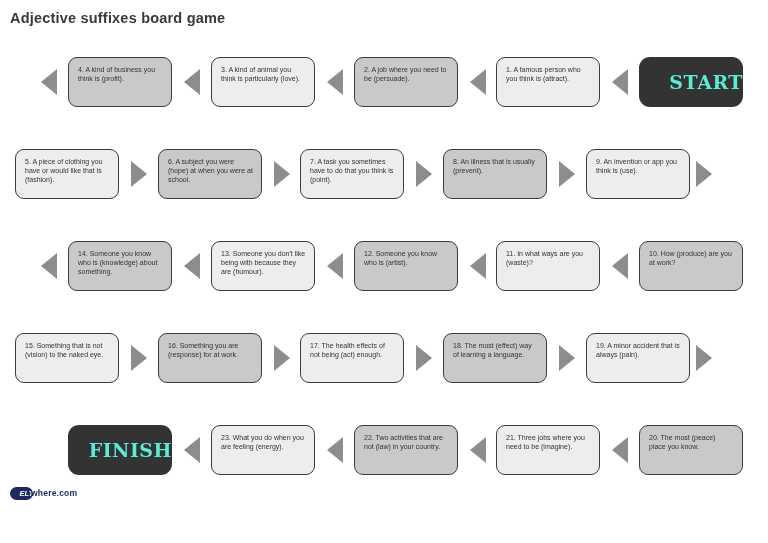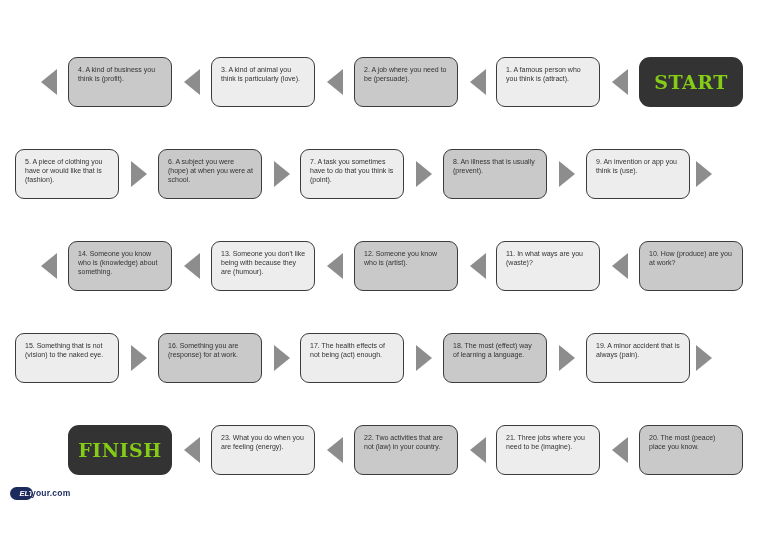--- a/index.html
+++ b/index.html
@@ -15,21 +15,21 @@
     position:absolute;width:104px;height:50px;box-sizing:border-box;
     border:1.4px solid #3c3c3c;border-radius:9px;
     padding:7px 8px 0 9px;
     font-size:7px;line-height:9px;color:#333333;
   }
   .cell.light{background:#ededed;}
   .cell.dark{background:#c9c9c9;}
   .terminal{
     position:absolute;width:104px;height:50px;box-sizing:border-box;
     background:#333333;border-radius:11px;
-    color:#84cc16;text-align:center;line-height:50px;
+    color:#5eead4;text-align:right;line-height:50px;
     font-family:"DejaVu Serif", serif;font-weight:bold;font-size:19px;letter-spacing:0.5px;
   }
   .arrow{position:absolute;width:0;height:0;border-top:13px solid transparent;border-bottom:13px solid transparent;}
   .arrow.left{border-right:16px solid #8d8d8d;}
   .arrow.right{border-left:16px solid #8d8d8d;}
   #logo{
     position:absolute;left:10px;top:486px;height:14px;
     display:flex;align-items:center;
   }
   #logo .badge{
@@ -38,20 +38,21 @@
     text-align:right;line-height:13px;
   }
   #logo .suffix{
     color:#1c2a5e;font-size:8.5px;font-weight:bold;margin-left:-2px;letter-spacing:0.2px;
   }
 </style>
 </head>
 <body>
 
 <div id="page">
+  <div id="title">Adjective suffixes board game</div>
   <div id="board">
       <div class="arrow left" style="left: 41px; top: 69px;"></div>
       <div class="cell dark" style="left: 68px; top: 57px;">4. A kind of business you think is (profit).</div>
       <div class="arrow left" style="left: 184px; top: 69px;"></div>
       <div class="cell light" style="left: 211px; top: 57px;">3. A kind of animal you think is particularly (love).</div>
       <div class="arrow left" style="left: 327px; top: 69px;"></div>
       <div class="cell dark" style="left: 354px; top: 57px;">2. A job where you need to be (persuade).</div>
       <div class="arrow left" style="left: 470px; top: 69px;"></div>
       <div class="cell light" style="left: 496px; top: 57px;">1. A famous person who you think is (attract).</div>
       <div class="arrow left" style="left: 612px; top: 69px;"></div>
@@ -91,15 +92,15 @@
       <div class="cell light" style="left: 211px; top: 425px;">23. What you do when you are feeling (energy).</div>
       <div class="arrow left" style="left: 327px; top: 437px;"></div>
       <div class="cell dark" style="left: 354px; top: 425px;">22. Two activities that are not (law) in your country.</div>
       <div class="arrow left" style="left: 470px; top: 437px;"></div>
       <div class="cell light" style="left: 496px; top: 425px;">21. Three jobs where you need to be (imagine).</div>
       <div class="arrow left" style="left: 612px; top: 437px;"></div>
       <div class="cell dark" style="left: 639px; top: 425px;">20. The most (peace) place you know.</div>
     </div>
   <div id="logo">
     <span class="badge">ELT</span>
-      <span class="suffix">your.com</span>
+      <span class="suffix">where.com</span>
   </div>
 </div>
 
 </body></html>

